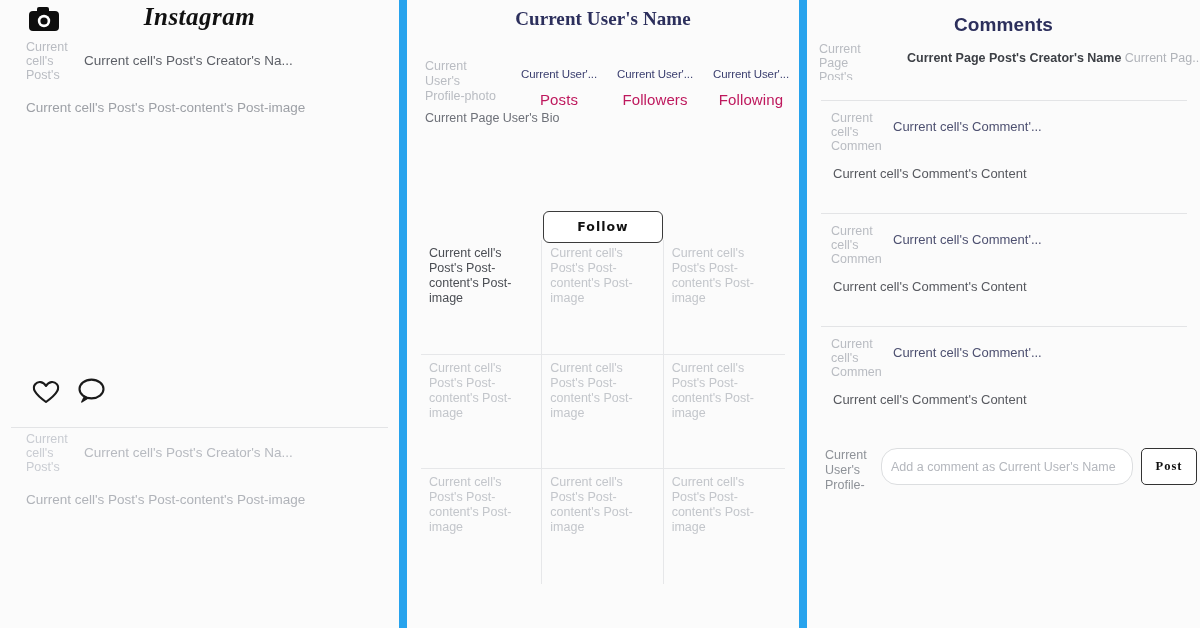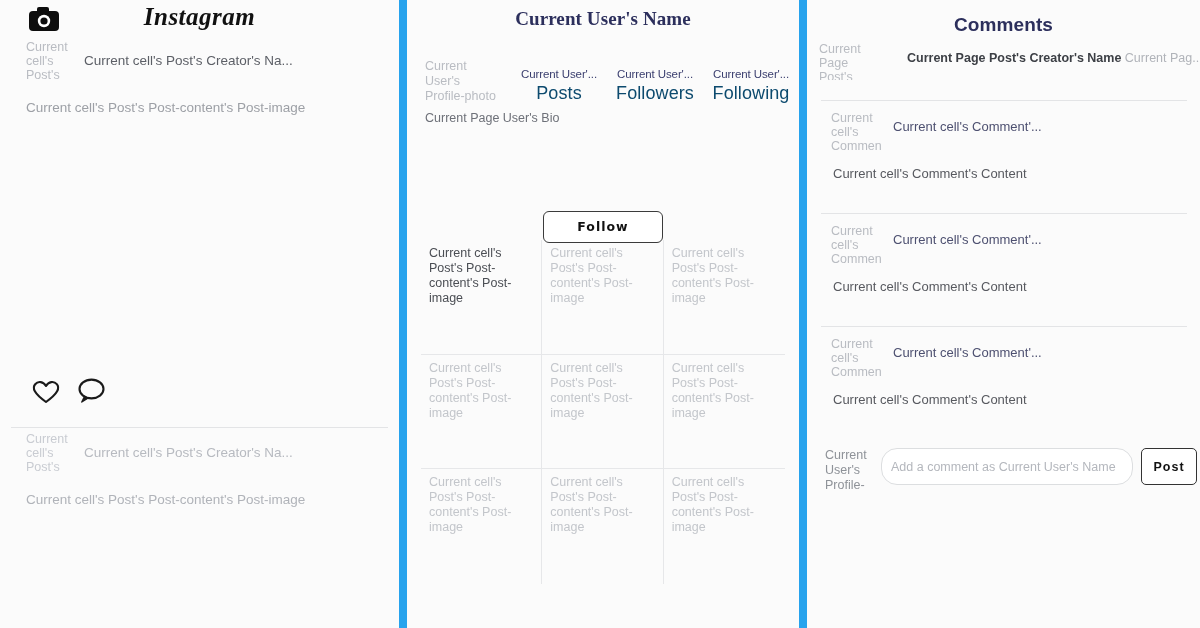--- a/index.html
+++ b/index.html
@@ -156,23 +156,23 @@
     justify-content: space-between;
   }
   .stat { flex: 1; text-align: center; }
   .stat-value {
     font-size: 11.5px;
     color: #3a3e6e;
     white-space: nowrap;
     letter-spacing: -0.1px;
   }
   .stat-label {
-    font-size: 18px;
-    color: #0c4a6e;
-    margin-top: 3px;
+    font-size: 15px;
+    color: #be185d;
+    margin-top: 11px;
     letter-spacing: 0.1px;
   }
   .bio {
     position: absolute;
     left: 18px;
     top: 111px;
     font-size: 12.5px;
     color: #6d7078;
   }
   .follow-wrap {
@@ -345,21 +345,21 @@
   .cb-input::placeholder { color: #b4b7bd; }
   .cb-post {
     position: absolute;
     left: 334px;
     top: 2px;
     width: 56px;
     height: 37px;
     background: #ffffff;
     border: 1.6px solid #333333;
     border-radius: 5px;
-    font-family: Liberation Sans, sans-serif;
+    font-family: Liberation Serif, serif;
     font-size: 12.5px;
     font-weight: 700;
     letter-spacing: 1px;
     color: #111111;
     box-sizing: border-box;
     cursor: pointer;
   }
 </style>
 </head>
 <body>

